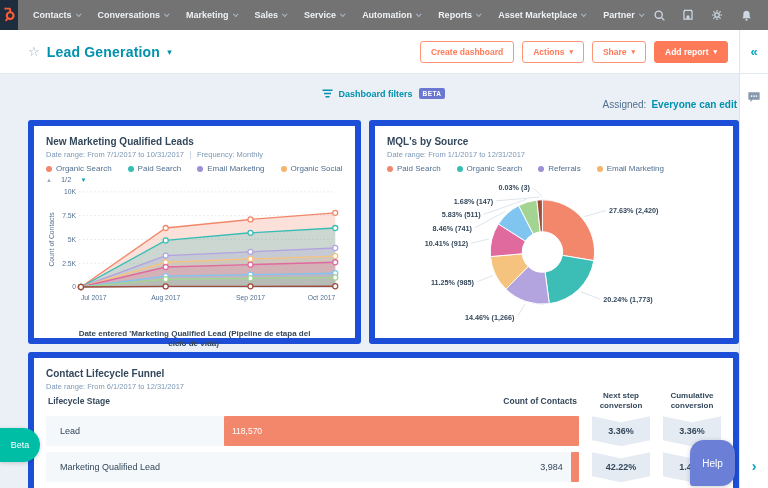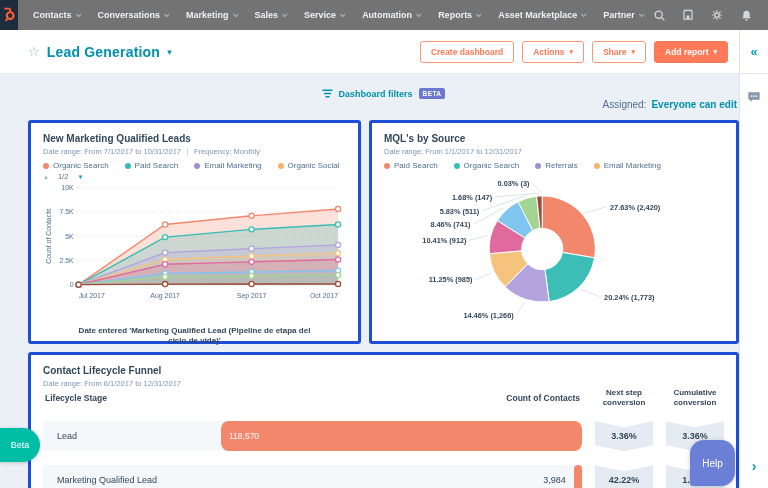--- a/index.html
+++ b/index.html
@@ -31,21 +31,21 @@
 
   
   .content { padding:0 0 0 28px; margin-right:29px; }
   .filters-row { display:flex; align-items:center; margin:14px 2px 0 2px; height:20px;flex-direction:column; }
   .filters-left { display:flex; align-items:center; gap:6px; color:#0091ae; font-size:9px; font-weight:bold; cursor:pointer; }
   .beta-badge { background:#6a78d1; color:#fff; font-size:6.5px; font-weight:bold; border-radius:2px; padding:2px 4px; letter-spacing:.4px; }
   .assigned { margin-left:auto; font-size:10px; color:#516f90; display:flex; gap:5px; align-items:center; }
   .assigned a { color:#0091ae; font-weight:bold; text-decoration:none; cursor:pointer; }
 
   .cards-row { display:flex; gap:8px; margin-top:12px; }
-  .card { background:#fff; border:3px solid #1d4ed8; border-radius:3px; padding:10px 12px; }
+  .card { background:#fff; border:6px solid #1d4ed8; border-radius:3px; padding:10px 12px; }
   .card-trend { width:333px; height:224px; }
   .card-donut { flex:1; height:224px; }
   .card-title { font-size:10px; font-weight:bold; color:#33475b; }
   .card-sub { font-size:7.5px; color:#7c98b6; margin-top:3px; display:flex; align-items:center; gap:6px; }
   .sub-div { width:1px; height:8px; background:#cbd6e2; }
   .legend { display:flex; gap:16px; margin-top:5px; flex-wrap:nowrap; }
   .legend-item { display:flex; align-items:center; gap:4px; font-size:8px; color:#516f90; cursor:pointer; white-space:nowrap; }
   .legend-item .dot { width:6px; height:6px; border-radius:50%; }
   .pager { display:flex; align-items:center; gap:9px; font-size:7.5px; color:#516f90; margin-top:2px; }
   .pager .up { color:#99acc2; font-size:6px; cursor:pointer; }
@@ -55,25 +55,25 @@
   svg text.dlabel { font-size:7.5px; font-weight:bold; fill:#33475b; font-family:"Liberation Sans",sans-serif; }
   .chart-caption { font-size:8px; font-weight:bold; color:#33475b; text-align:center; margin:1px auto 0; width:82%; line-height:1.25; }
 
   
   .card-funnel { margin-top:8px; min-height:200px; }
   .f-grid { display:grid; grid-template-columns:1fr 58px 58px; column-gap:13px; align-items:center; }
   .f-head { margin-top:0; }
   .f-head .col1 { display:flex; justify-content:space-between; align-items:flex-start; padding:0 2px; }
   .f-h { font-size:8.5px; font-weight:bold; color:#33475b; }
   .f-h.center { text-align:center; line-height:1.2; font-size:8px; }
-  .f-rows .f-grid { margin-top:14px; }
+  .f-rows .f-grid { margin-top:6px; }
   .f-strip { background:#f5f8fa; border-radius:2px; height:30px; display:flex; align-items:center; }
   .f-stage { width:178px; padding-left:14px; font-size:9px; color:#33475b; flex:0 0 178px; }
   .f-track { position:relative; flex:1; height:30px; }
-  .f-bar { position:absolute; right:0; top:0; height:30px; display:flex; align-items:center; border-radius:8px; }
+  .f-bar { position:absolute; right:0; top:0; height:30px; display:flex; align-items:center; border-radius:1px; }
   .f-count-in { color:#fff; font-size:8.5px; padding-left:8px; }
   .f-count-out { position:absolute; top:0; height:30px; display:flex; align-items:center; font-size:9px; color:#33475b; }
   .f-badge { width:58px; height:30px; background:#e5ebf3; clip-path:polygon(0 0,50% 20%,100% 0,100% 80%,50% 100%,0 80%); display:flex; align-items:center; justify-content:center; font-size:9px; font-weight:bold; color:#33475b; }
   .f-badge.empty { visibility:hidden; }
 
   
   .rail { position:absolute; top:30px; right:0; bottom:0; width:29px; background:#fff; border-left:1px solid #dfe3eb; display:flex; flex-direction:column; align-items:center; }
   .rail-collapse { height:44px; display:flex; align-items:center; justify-content:center; width:100%; border-bottom:1px solid #e3e9f0; color:#00a4bd; font-size:13px; font-weight:bold; cursor:pointer; }
   .rail-comment { margin-top:16px; color:#8598ad; cursor:pointer; }
   .rail-next { margin-top:auto; margin-bottom:14px; color:#00a4bd; font-size:14px; font-weight:bold; cursor:pointer; }

